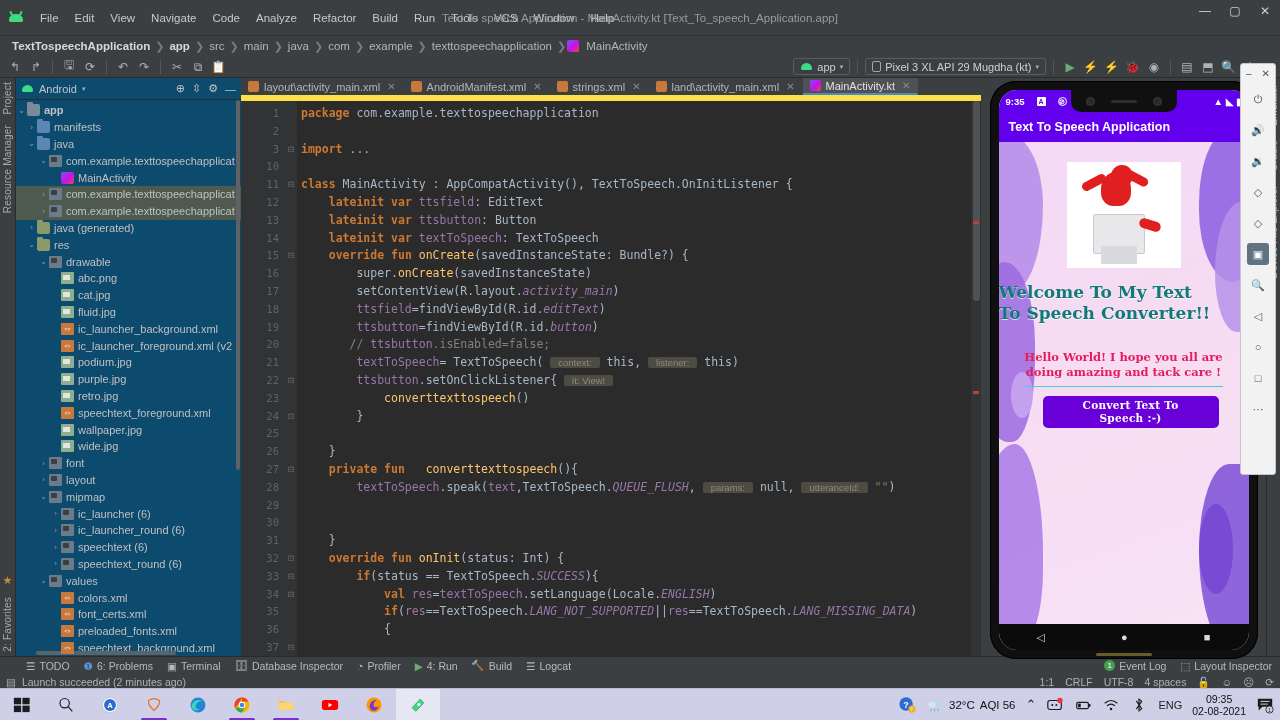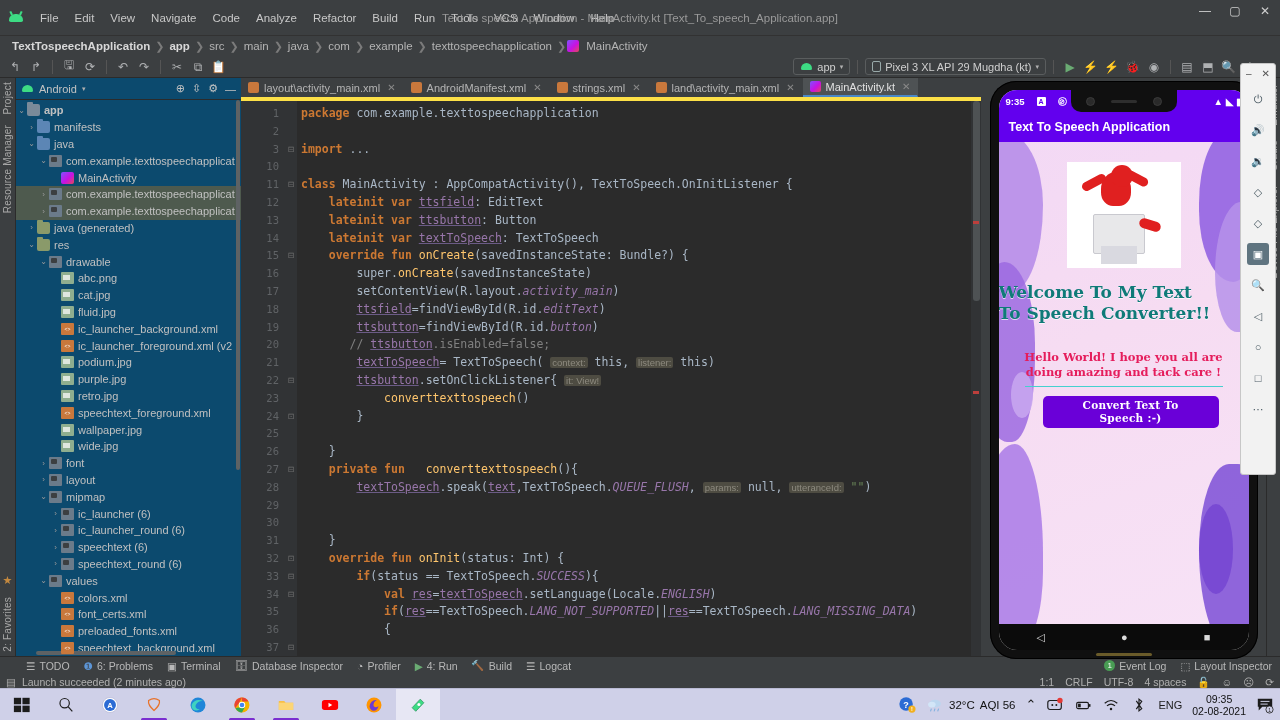--- a/index.html
+++ b/index.html
@@ -101,41 +101,41 @@
   .imgico { background:#8fae8f; border-radius:1px; }
   .imgico:after { content:''; position:absolute; left:2px; top:3px; width:7px; height:5px; background:#dfe7df; }
   .ktico { background:linear-gradient(135deg,#7f52ff,#c811e2 55%,#e44857); border-radius:2px; }
   .indent1 { padding-left:10px; } .indent2 { padding-left:22px; }
   .indent3 { padding-left:34px; }
   .treescroll { position:absolute; right:1px; top:0; width:4px; height:370px; background:#5e6264; border-radius:2px; }
   .hscroll { position:absolute; left:20px; bottom:1px; height:4px; width:140px; background:#5e6264; border-radius:2px; }
 
   
   .editor { flex:1; background:#2b2b2b; display:flex; flex-direction:column; min-width:0; }
-  .tabs { height:23px; background:#3c3f41; display:flex; align-items:stretch; border-bottom:4px solid #fde047; }
+  .tabs { height:23px; background:#3c3f41; display:flex; align-items:stretch; border-bottom:6px solid #fde047; }
   .tab { display:flex; align-items:center; gap:5px; padding:0 7px; font-size:11px; color:#b4b4b4;
          border-right:1px solid #32353600; }
   .tab.active { background:#4e5254; color:#e0e0e0; border-bottom:2px solid #4a88c7; }
   .tab .x { color:#8a8a8a; font-size:10px; margin-left:2px; }
   .code-wrap { flex:1; display:flex; position:relative; overflow:hidden; }
   .gutter { width:44px; background:#313335; flex:none; text-align:right; padding-top:4px;
             font-family:"DejaVu Sans Mono", monospace; font-size:10.5px; color:#606366; }
   .gutter div { height:17.8px; line-height:17.8px; padding-right:6px; position:relative; }
   .fold { width:12px; background:#313335; flex:none; padding-top:4px; color:#707070; font-size:8px; text-align:center;}
   .fold div { height:17.8px; line-height:17.8px; }
   .code { flex:1; padding-top:4px; font-family:"DejaVu Sans Mono", monospace; font-size:11.5px;
           color:#a9b7c6; overflow:hidden; }
   .code .ln { height:17.8px; line-height:17.8px; white-space:pre; padding-left:4px; }
   .kwb { color:#cc7832; font-weight:bold; }
   .str { color:#6a8759; }
-  .fld { color:#9876aa; text-decoration:underline; text-decoration-color:#6b5b86;}
+  .fld { color:#9876aa; text-decoration-color:#6b5b86;}
   .stat { color:#9876aa; font-style:italic; }
   .com { color:#808080; }
   .fn { color:#ffc66d; }
-  .hintp { background:#4e4c42; color:#8d8a7f; font-size:9.5px; padding:0 2px; border-radius:2px; font-family:"Liberation Sans",sans-serif;}
+  .hintp { background:#4e4c42; color:#8d8a7f; font-size:9.5px; padding:0 8px; border-radius:2px; font-family:"Liberation Sans",sans-serif;}
   .editor-scroll { position:absolute; right:0; top:0; width:10px; height:100%; background:#313335; }
   .editor-scroll .thumb { position:absolute; top:0; width:7px; left:2px; height:200px; background:#4e5254; border-radius:3px;}
   .err-mark { position:absolute; right:2px; width:6px; height:3px; background:#bc3f3c; }
 
   
   .emu-panel { width:285px; background:#3c3f41; display:flex; }
   .emu-stage { flex:1; background:#3c3f41; display:flex; align-items:flex-start; justify-content:center; padding-top:3px;}
   .phone {
     width:268px; height:578px; background:#101010; border-radius:26px;
     position:relative; padding:9px; box-shadow:0 0 0 1px #000 inset;

